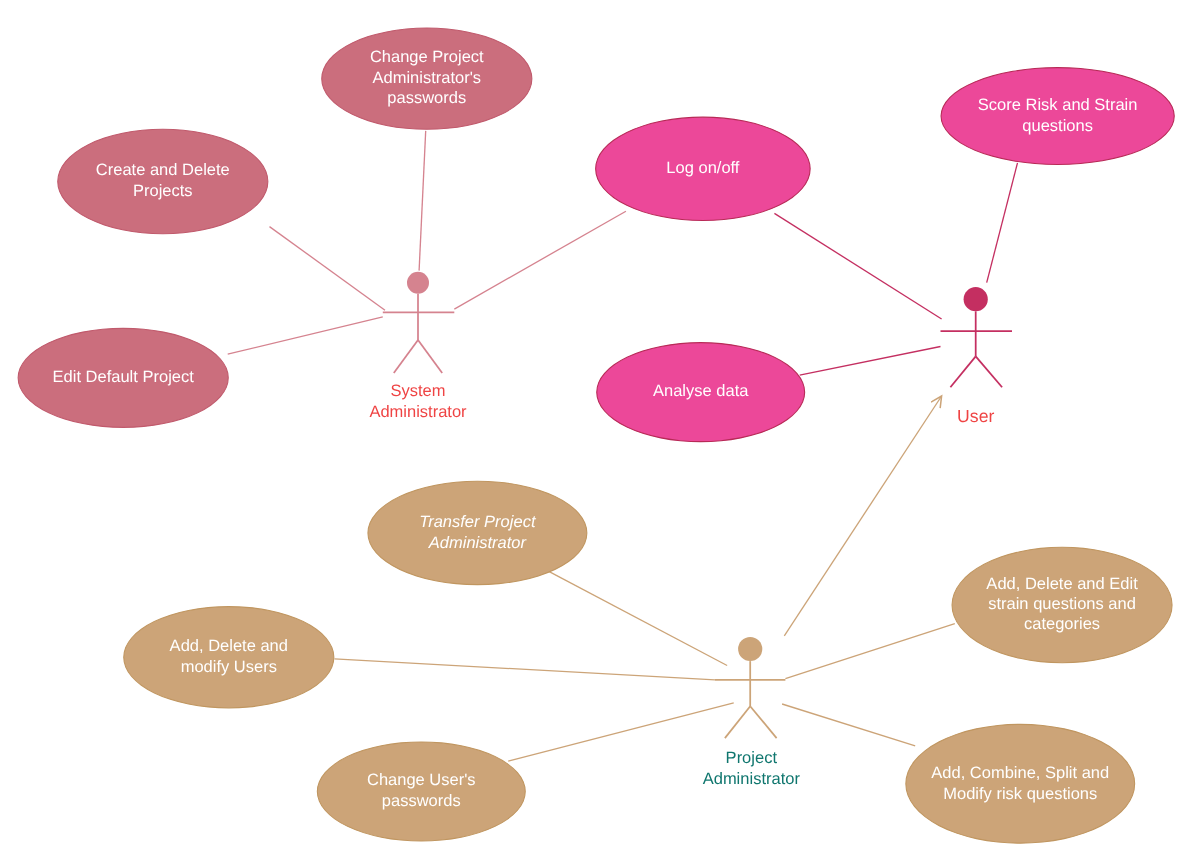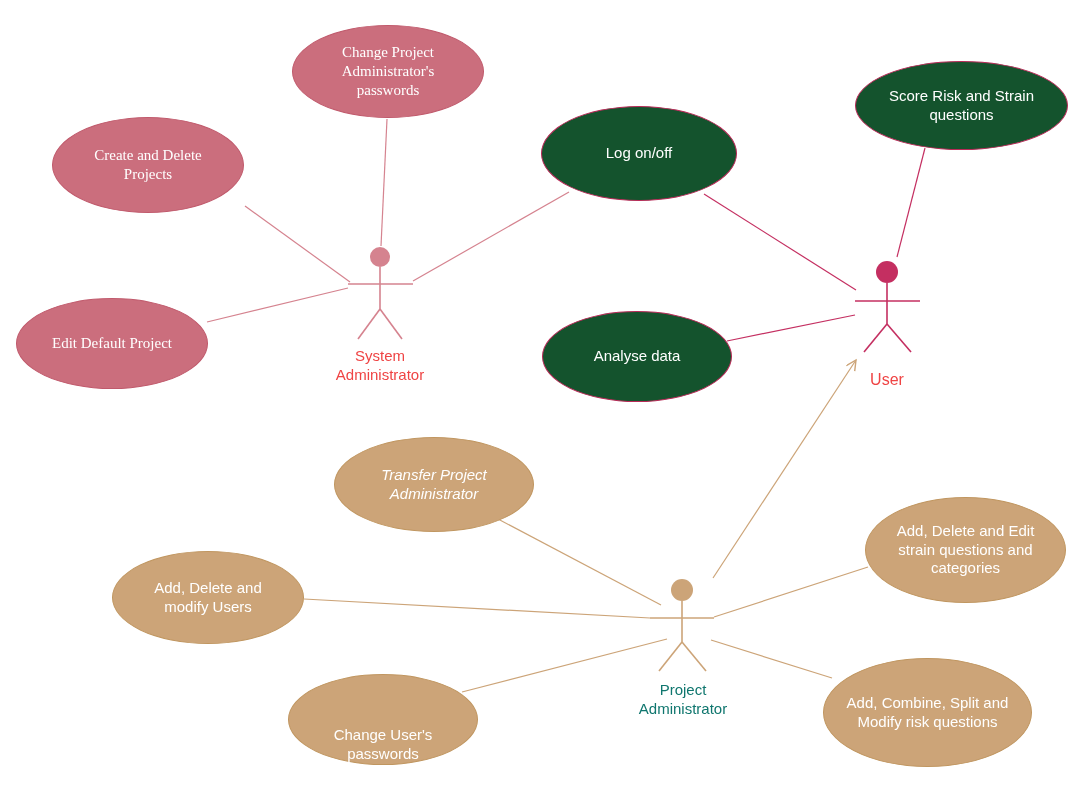--- a/index.html
+++ b/index.html
@@ -15,22 +15,22 @@
     position:absolute;
     border-radius:50%;
     display:flex; align-items:center; justify-content:center;
     text-align:center;
     color:#ffffff;
     font-size:15px;
     line-height:1.26;
     padding:0 18px;
     box-sizing:border-box;
   }
-  .uc.rose { background:#CB6E7D; border:1px solid #C05A6C;font-family:Liberation Serif, serif; }
-  .uc.pink { background:#14532d; border:1px solid #B82A57; }
+  .uc.rose { background:#CB6E7D; border:1px solid #C05A6C; }
+  .uc.pink { background:#ec4899; border:1px solid #B82A57; }
   .uc.tan  { background:#CCA478; border:1px solid #C09660; }
   .actor-label {
     position:absolute;
     text-align:center;
     font-size:15px;
     line-height:1.25;
   }
   .actor-label.rose { color:#ef4444; }
   .actor-label.pink { color:#ef4444; font-size:16px; }
   .actor-label.tan  { color:#0f766e; }
@@ -119,21 +119,21 @@
   </div>
 
   <div class="uc tan" style="left:334px; top:437px; width:200px; height:95px;font-style:italic;">
     <span>Transfer Project Administrator</span>
   </div>
 
   <div class="uc tan" style="left:112px; top:551px; width:192px; height:93px;">
     <span>Add, Delete and modify Users</span>
   </div>
 
-  <div class="uc tan" style="left:288px; top:674px; width:190px; height:91px;align-items:flex-end;">
+  <div class="uc tan" style="left:288px; top:674px; width:190px; height:91px;">
     <span>Change User's passwords</span>
   </div>
 
   <div class="uc tan" style="left:865px; top:497px; width:201px; height:106px; padding:0 14px;">
     <span>Add, Delete and Edit strain questions and categories</span>
   </div>
 
   <div class="uc tan" style="left:823px; top:658px; width:209px; height:109px; padding:0 16px;">
     <span>Add, Combine, Split and Modify risk questions</span>
   </div>

